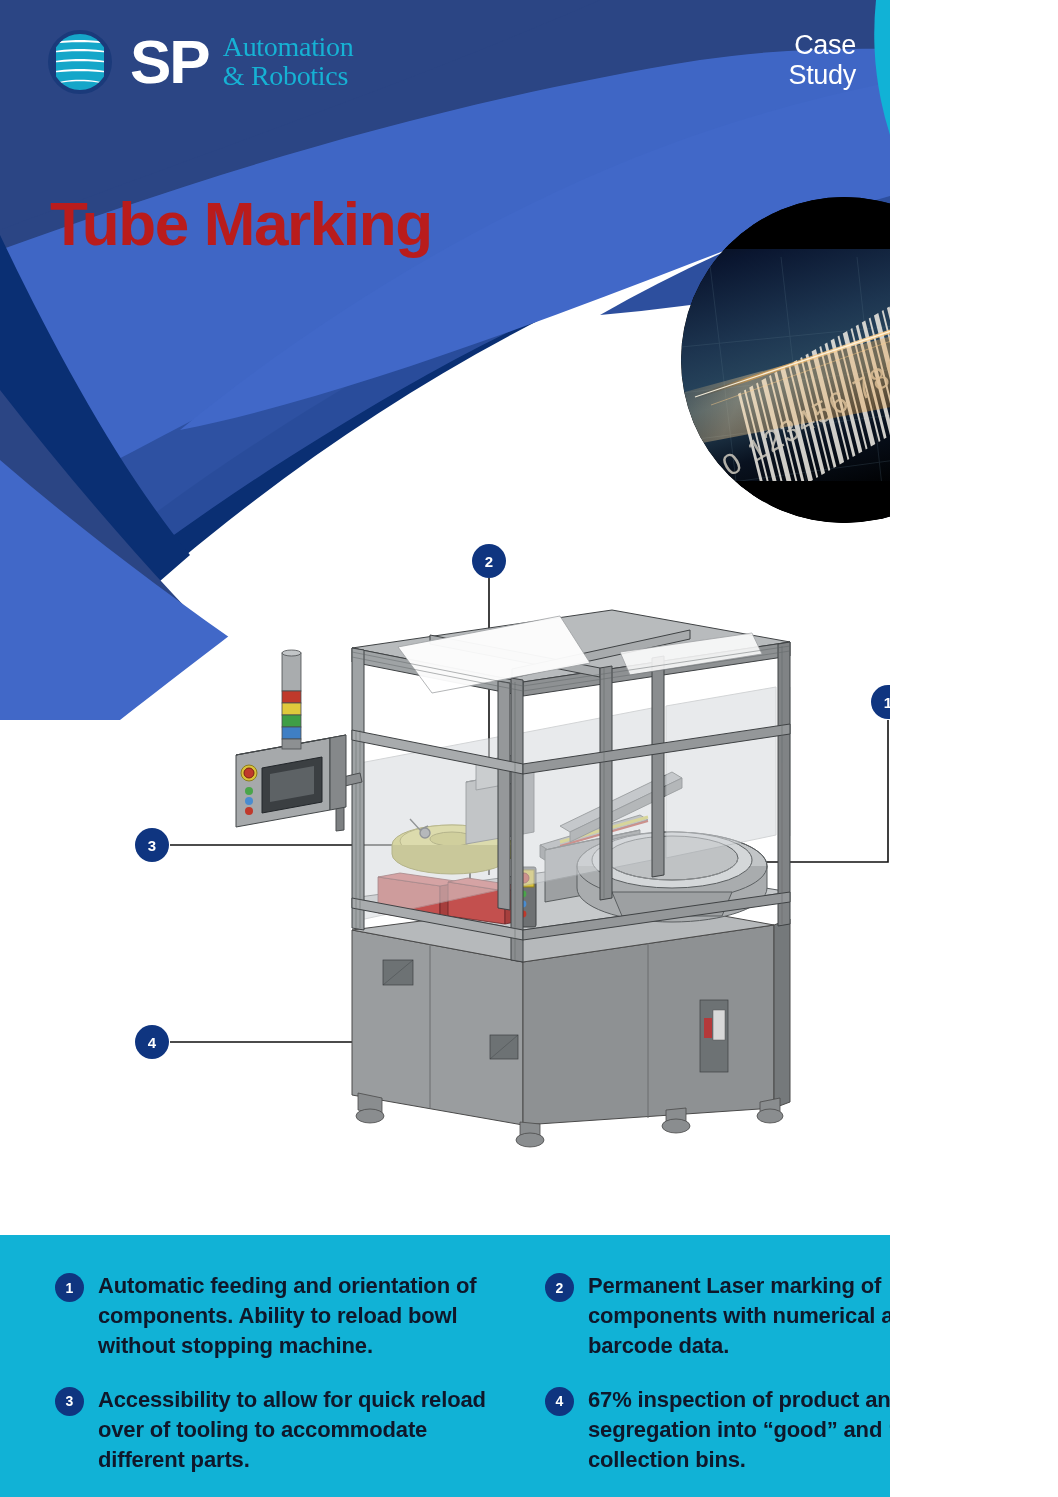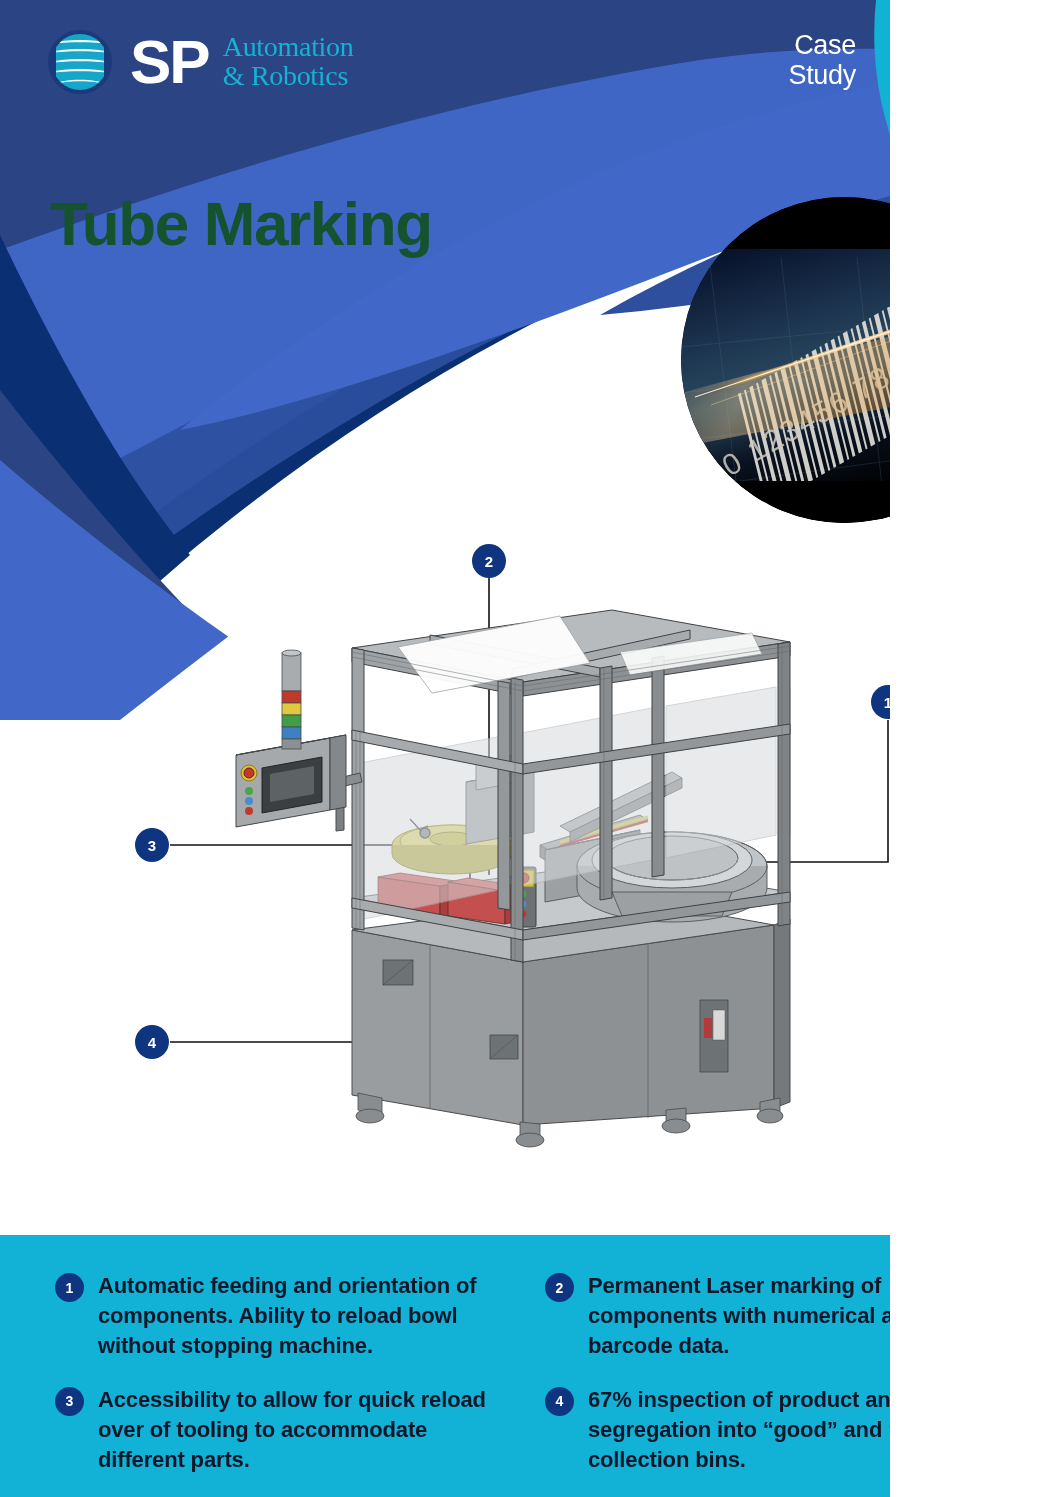--- a/index.html
+++ b/index.html
@@ -23,21 +23,21 @@
   .logo-words{display:flex;flex-direction:column;
               color:#16b2d4;font-size:28px;font-weight:400;line-height:1.02;
               font-family:"Liberation Serif",serif;letter-spacing:-.3px;margin-left:4px;}
 
   
   .case-study{position:absolute;right:34px;top:30px;text-align:right;
               color:#fff;font-size:27px;font-weight:normal;line-height:1.12;
               letter-spacing:-.3px;}
 
   
-  .hero-title{position:absolute;left:50px;top:192px;color:#14532d;
+  .hero-title{position:absolute;left:50px;top:192px;color:#b91c1c;
               font-size:62px;font-weight:bold;line-height:1.02;letter-spacing:-1.4px;}
   .hero-title span{display:block;}
 
   
   .barcode-circle{position:absolute;left:681px;top:197px;width:326px;height:326px;
                   border-radius:50%;overflow:hidden;background:#000;}
   .barcode-circle svg{display:block;}
 
   
   .machine-area{position:absolute;left:0px;top:530px;width:1058px;height:660px;}

